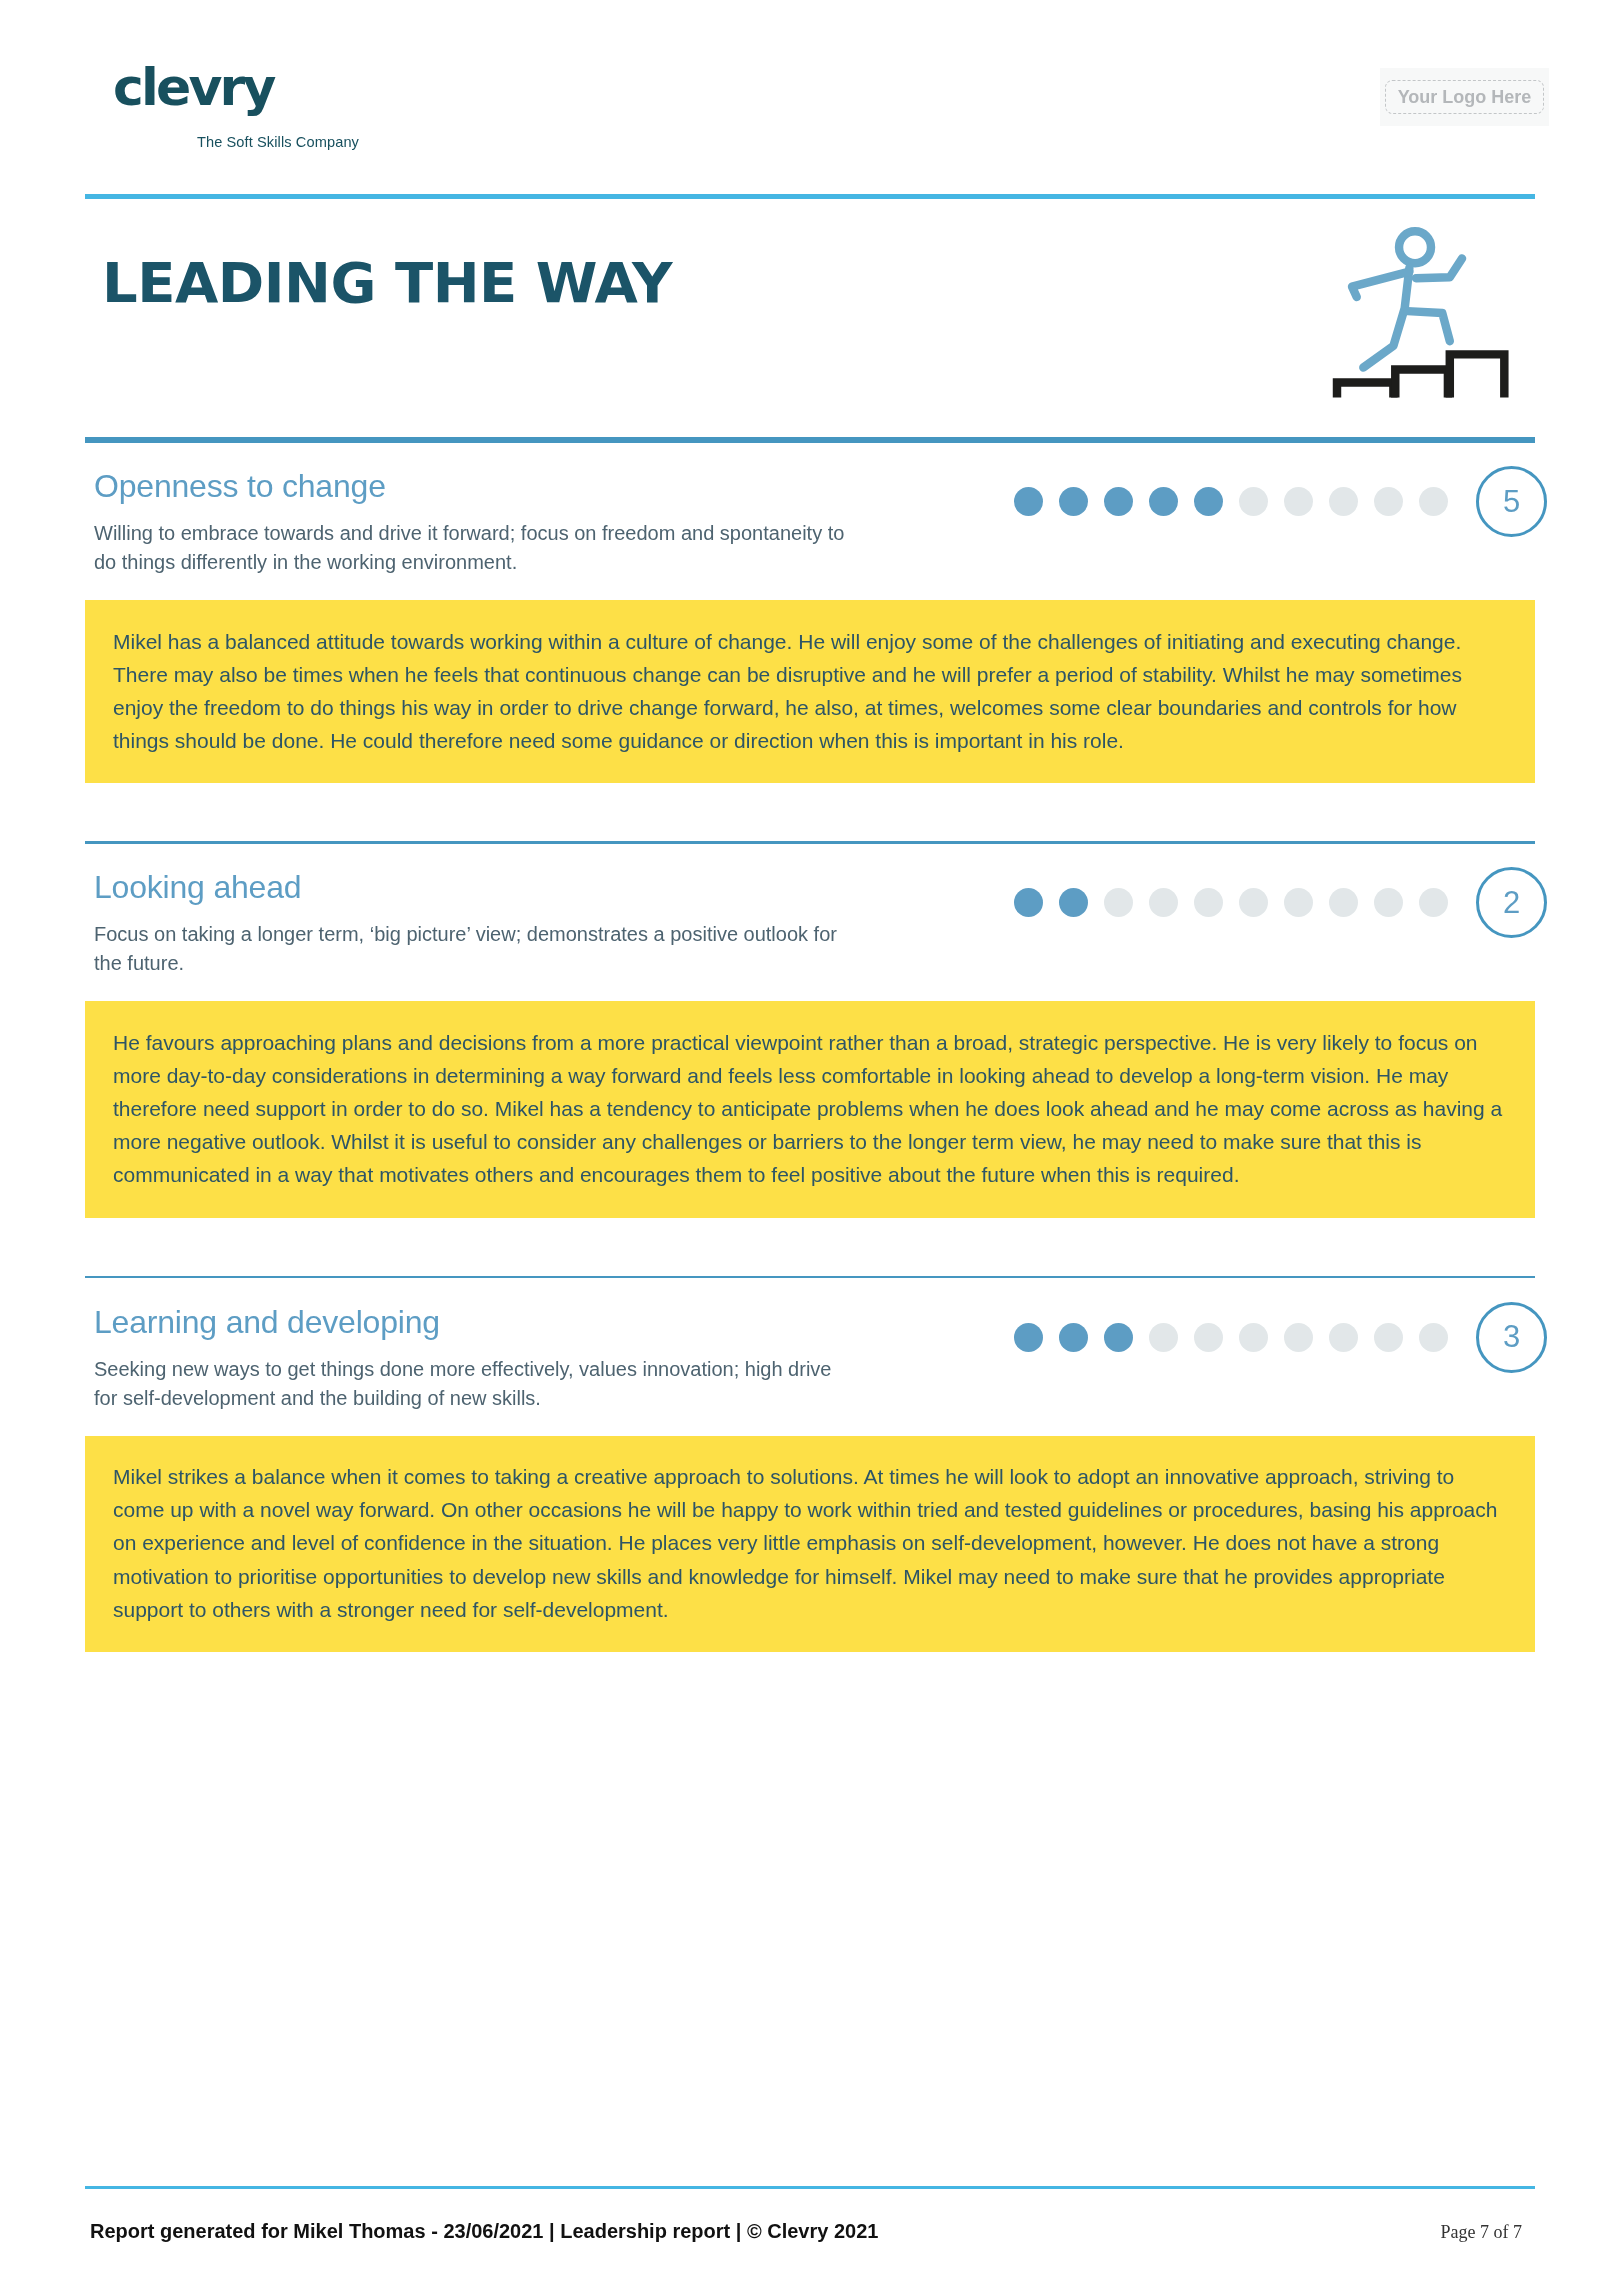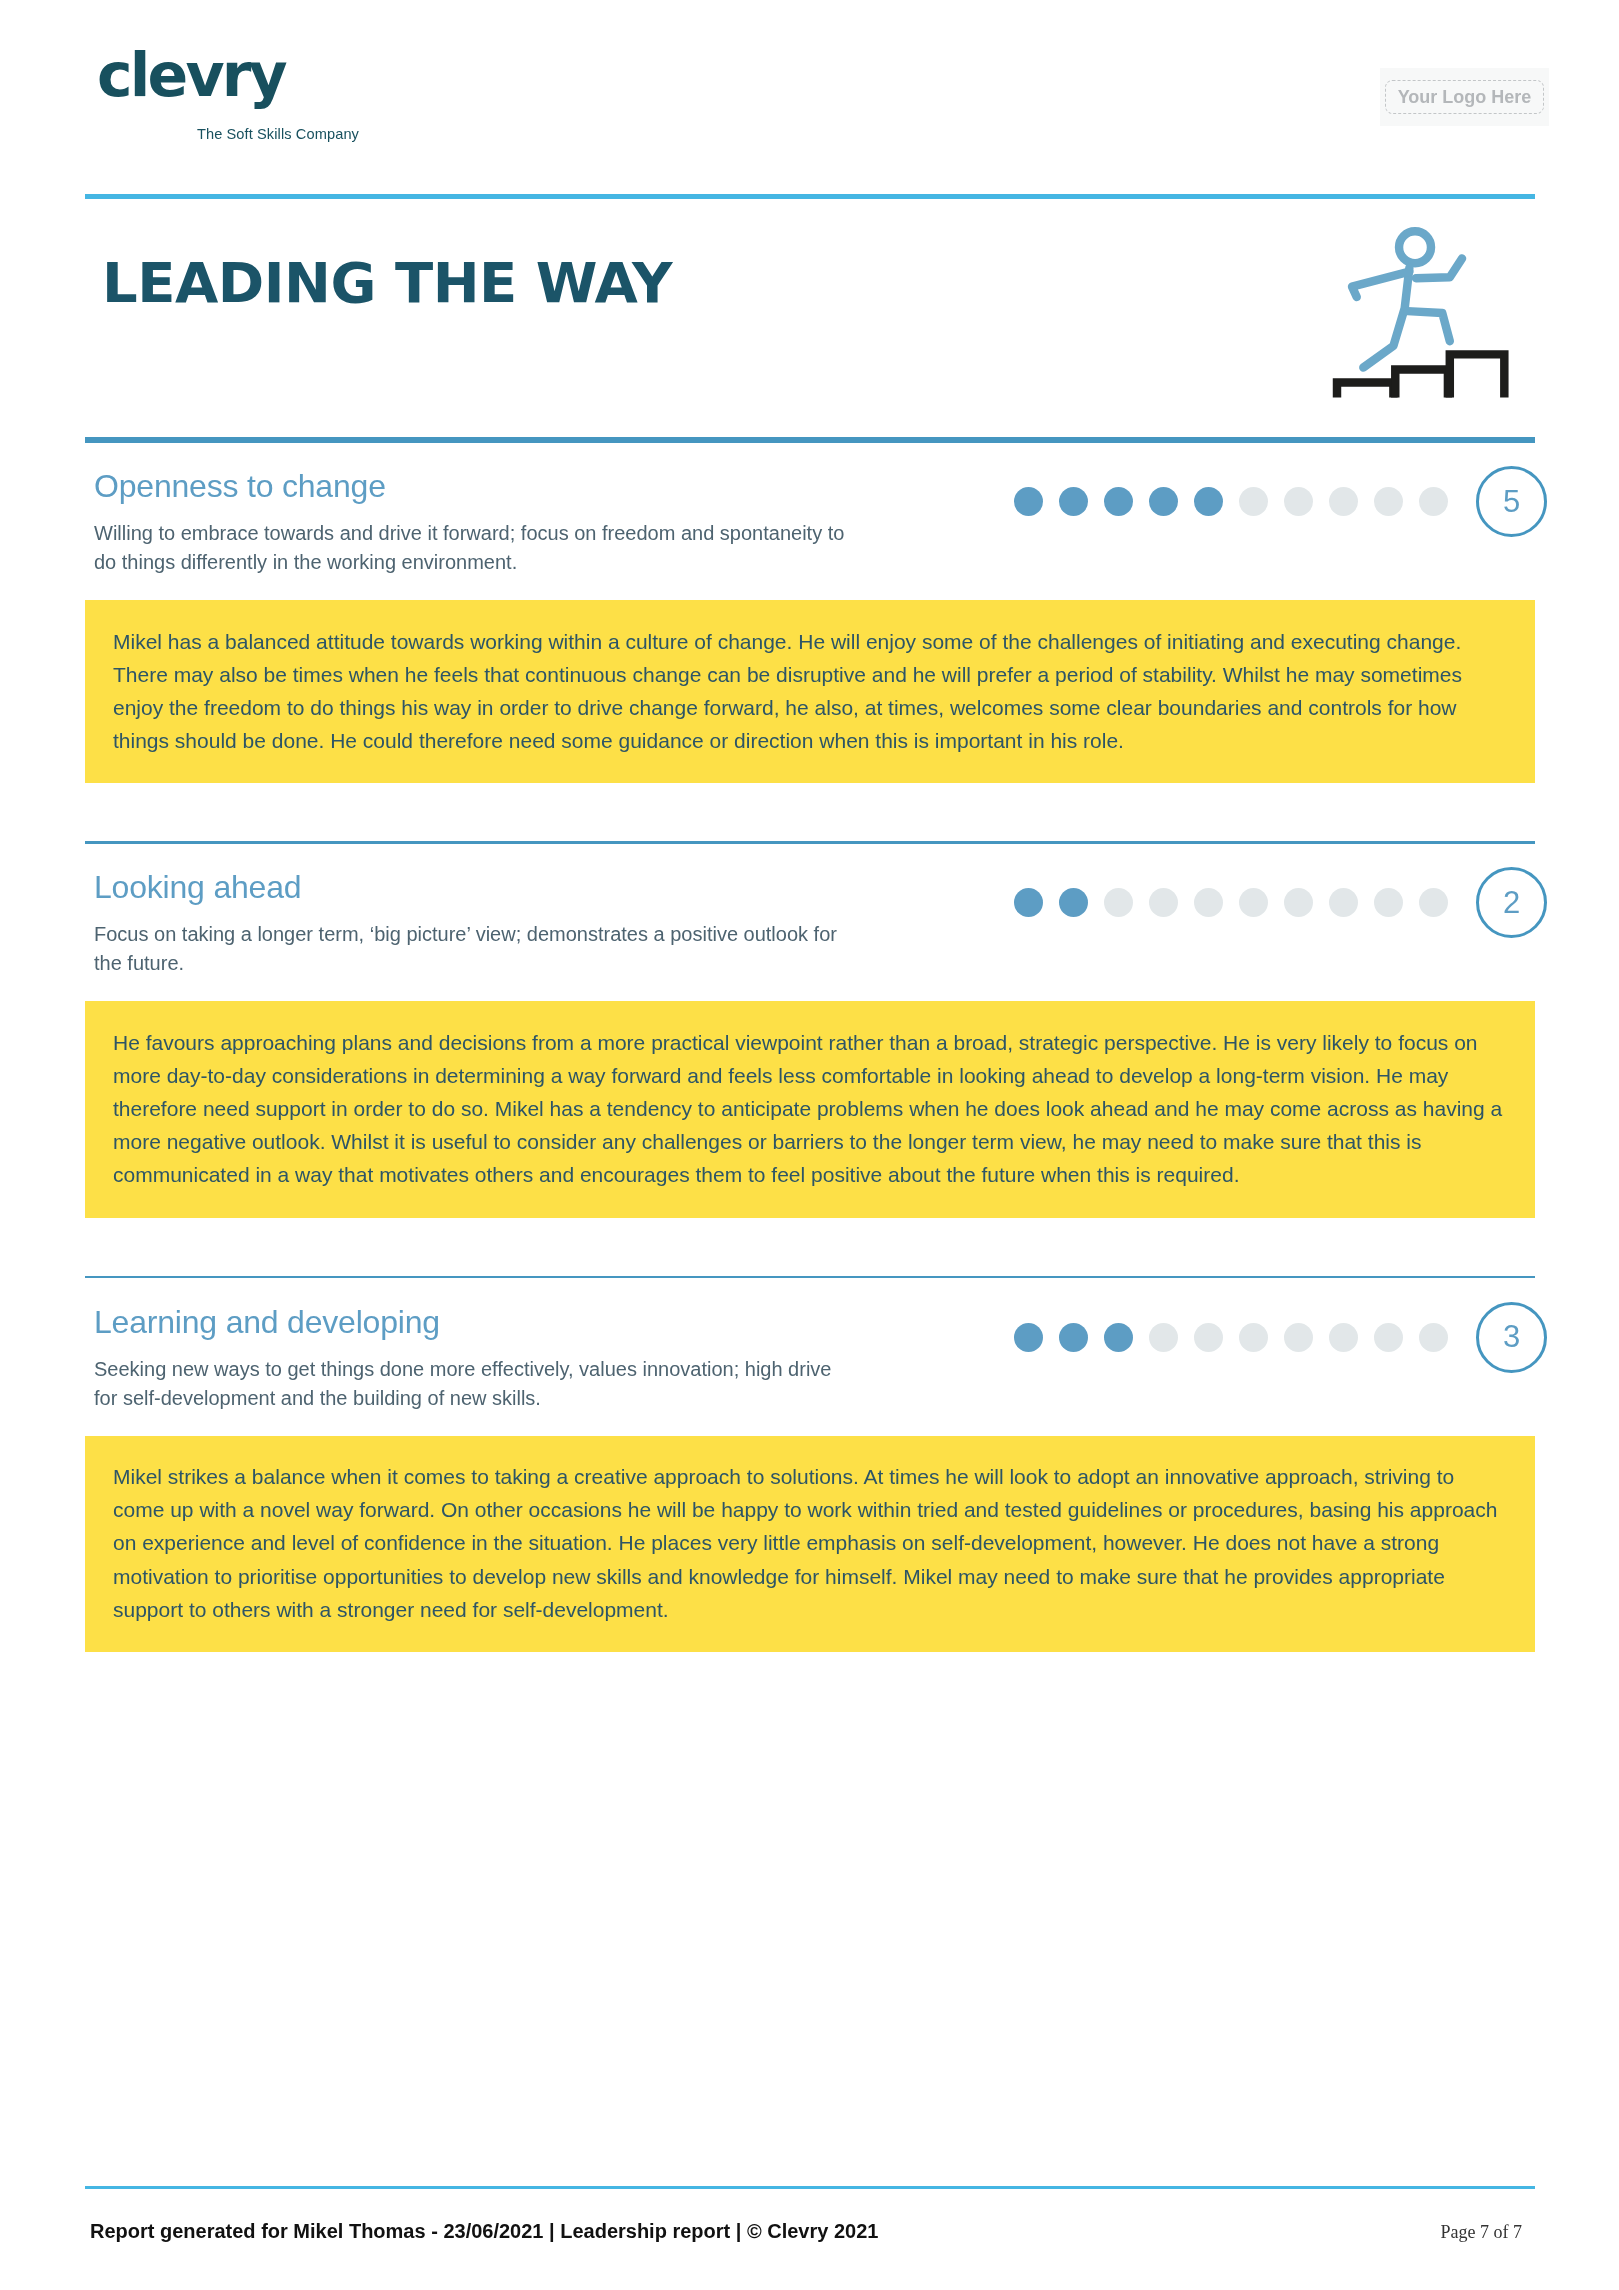--- a/index.html
+++ b/index.html
@@ -31,25 +31,25 @@
   }
   .logo-block {
     position: absolute;
     left: 97px;
     top: 45px;
     width: 301px;
   }
   .logo-word {
     font-family: "DejaVu Sans", sans-serif;
     font-weight: 700;
-    font-size: 60px;
+    font-size: 52px;
     letter-spacing: -2.8px;
     color: #18505e;
     line-height: 1;
-    margin: 0;
+    margin: 16px;
   }
   .logo-tagline {
     font-family: "Liberation Sans", sans-serif;
     font-size: 14.6px;
     color: #18505e;
     text-align: right;
     width: 262px;
     margin-top: 21px;
     letter-spacing: 0.1px;
   }

